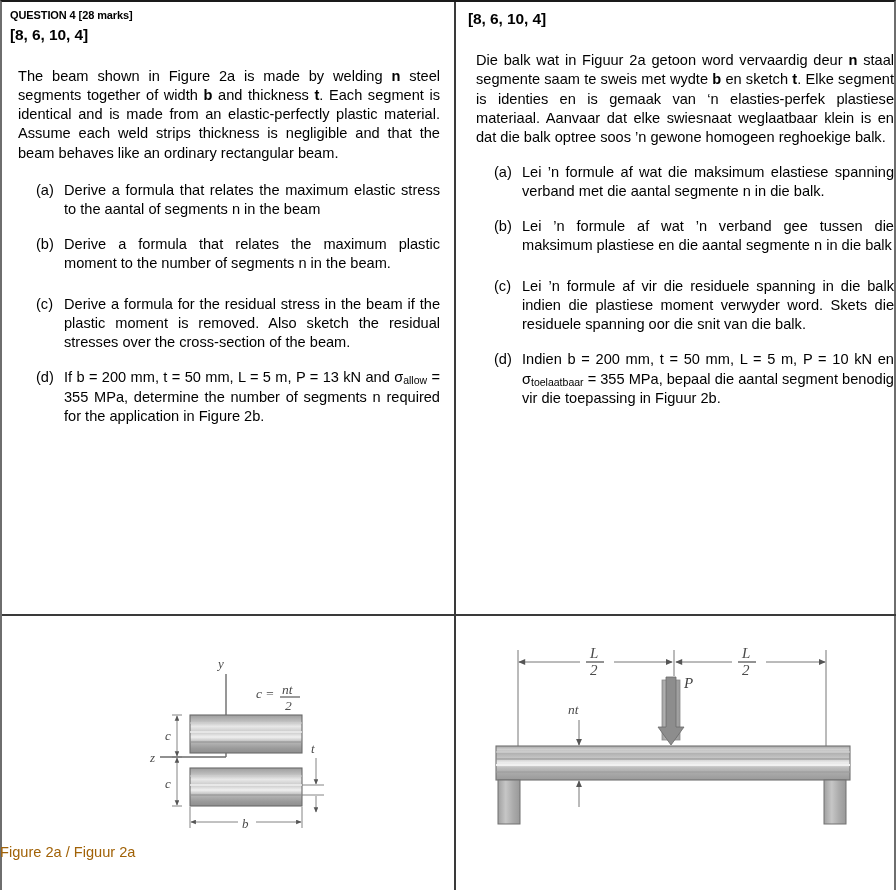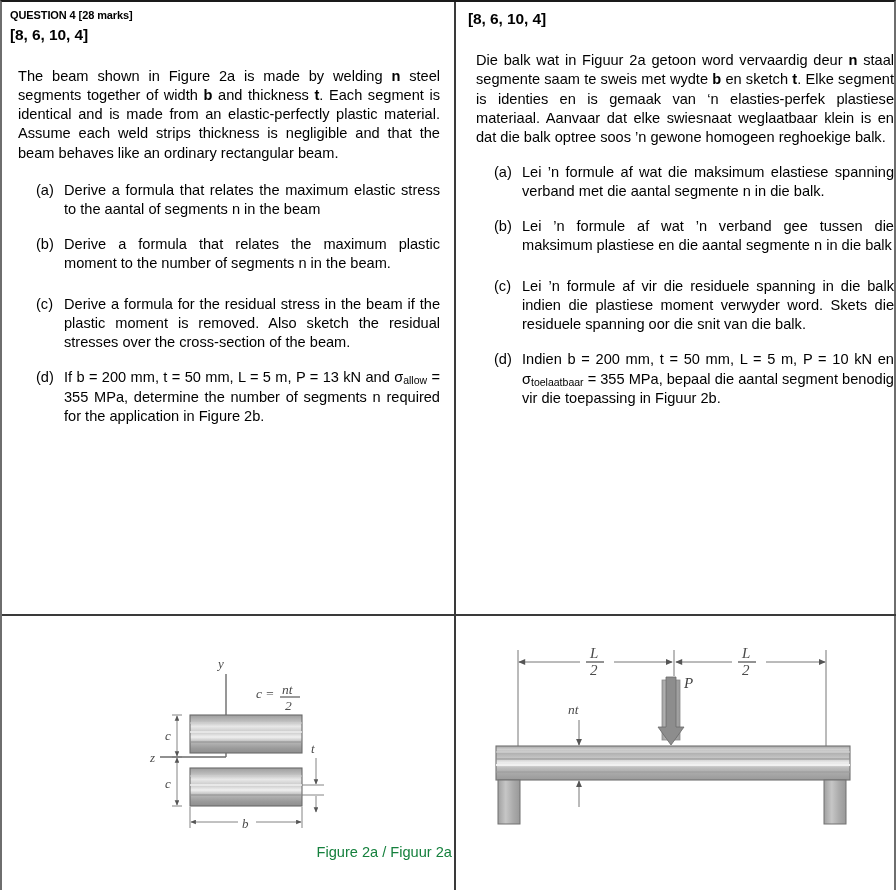--- a/index.html
+++ b/index.html
@@ -106,23 +106,23 @@
   .fig-cell {
     position: absolute;
     top: 614px;
   }
   .fig-cell-left { left: 0; width: 452px; height: 276px; }
   .fig-cell-right { left: 454px; width: 442px; height: 276px; }
 
   .caption {
     position: absolute;
     width: 100%;
-    text-align: right;
+    text-align: left;
     font-size: 14.6px;
-    color: #15803d;
+    color: #a16207;
   }
   .caption-a { top: 230px; }
   .caption-b { top: 248px; }
 
   .fig-svg { display: block; }
   .fig2a-wrap { position: absolute; left: 148px; top: 38px; }
   .fig2b-wrap { position: absolute; left: 22px; top: 18px; }
 </style>
 </head>
 <body>

